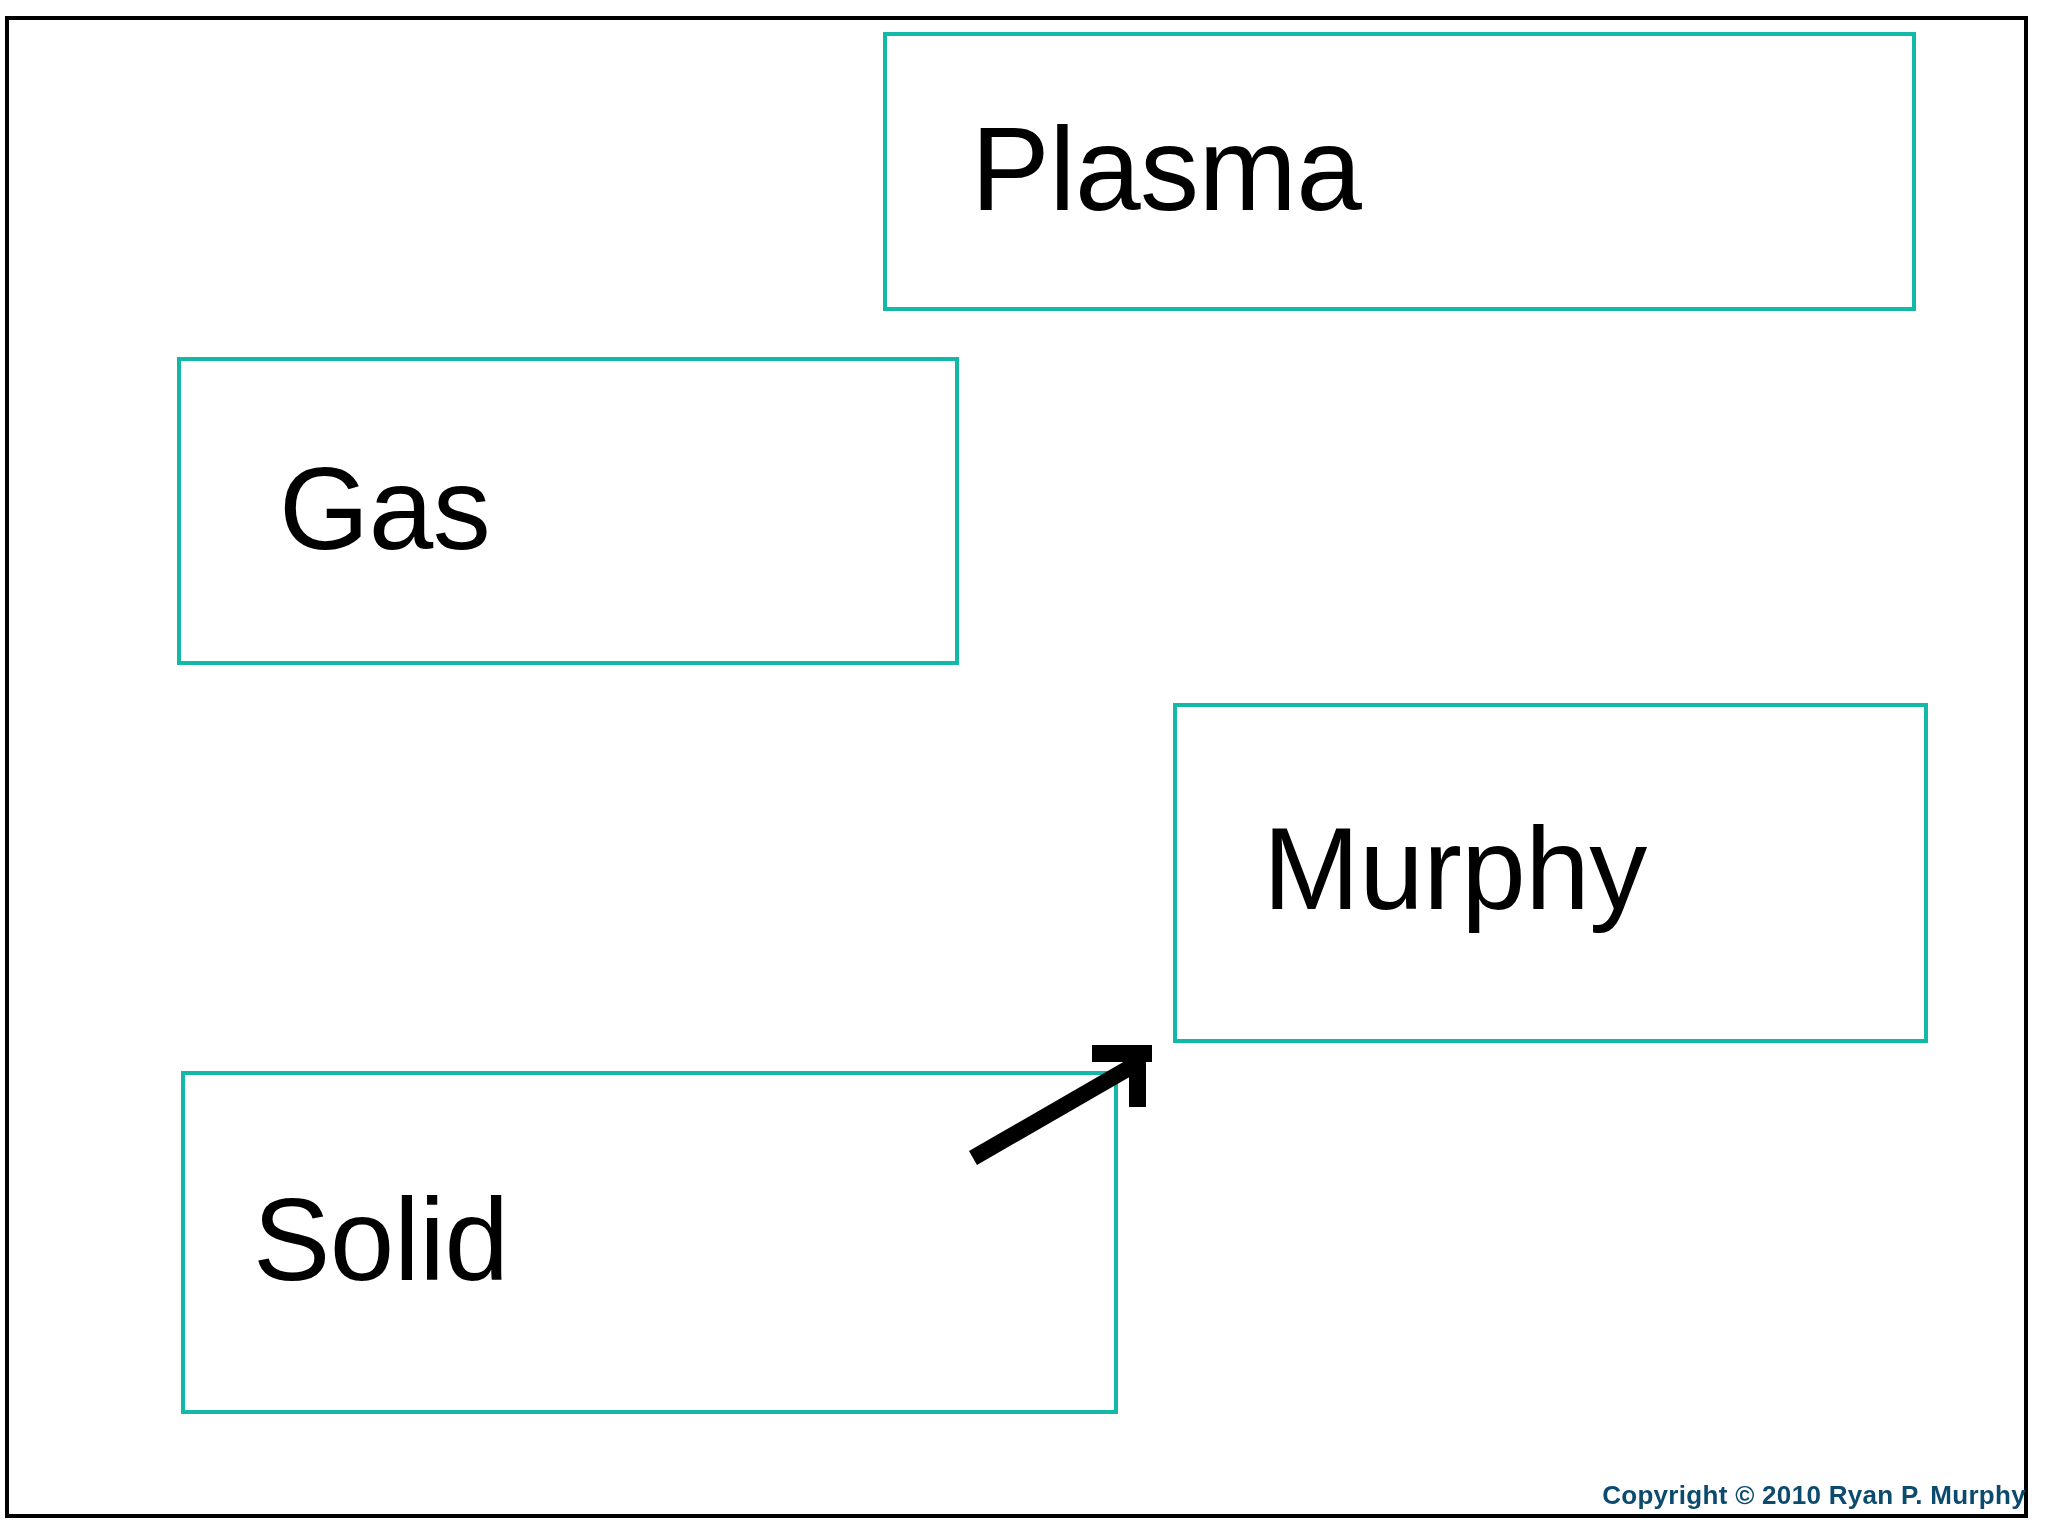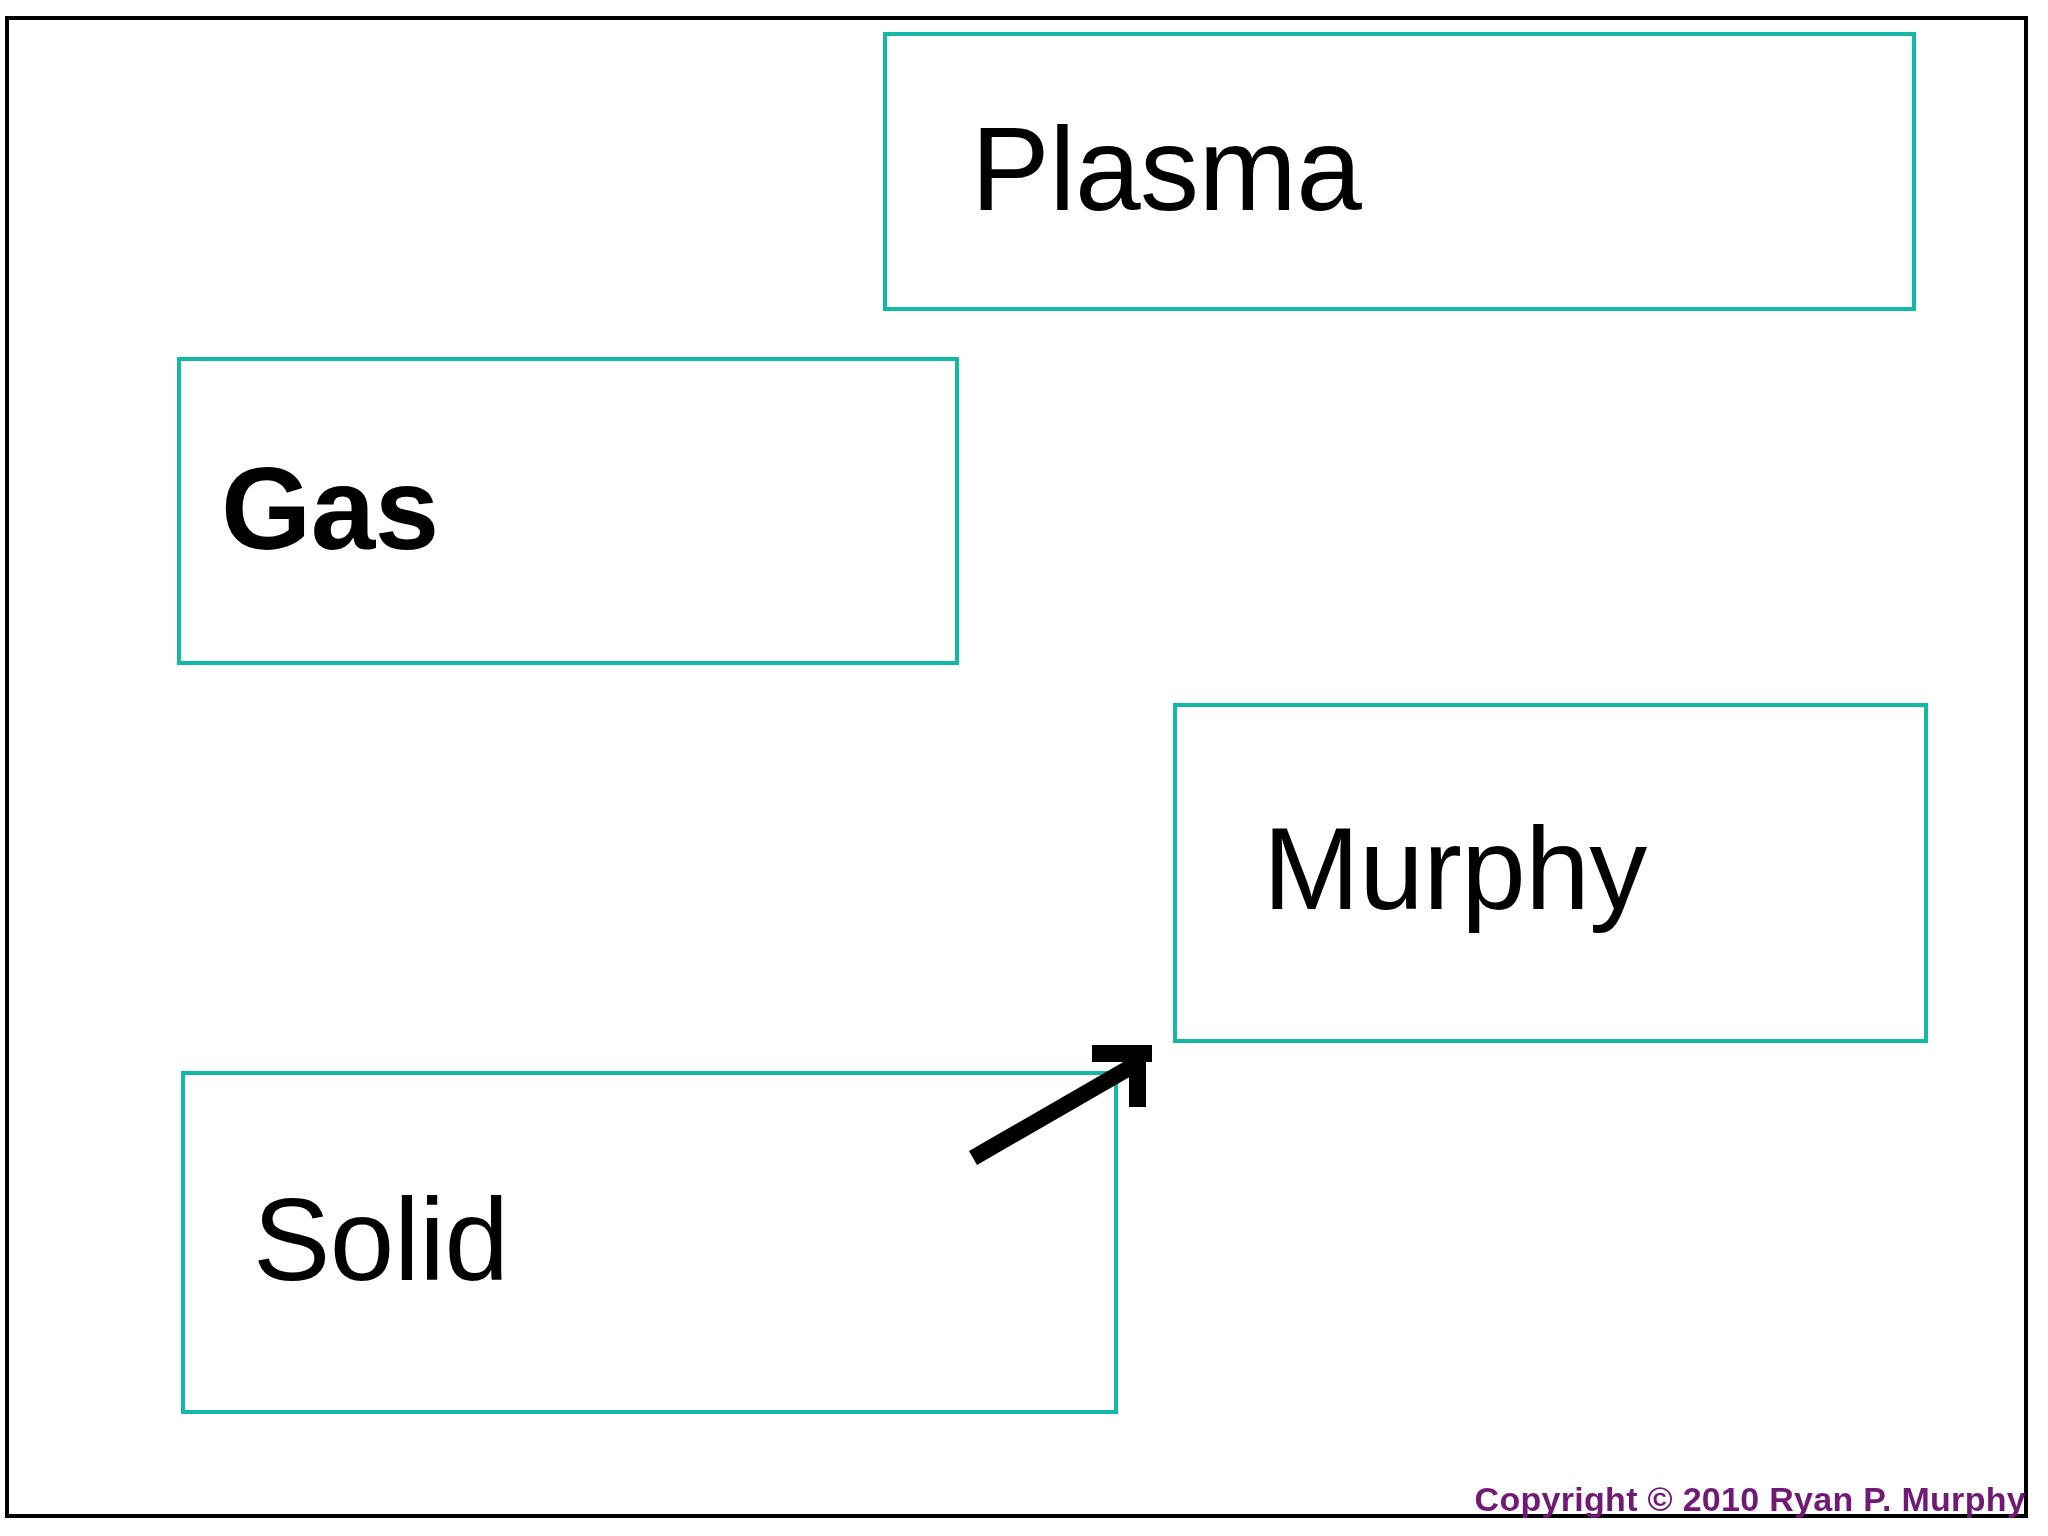--- a/index.html
+++ b/index.html
@@ -66,23 +66,22 @@
   }
 
   #box-gas {
     left: 177px;
     top: 357px;
     width: 782px;
     height: 308px;
   }
   #box-gas .state-label {
     font-size: 116px;
-    margin-left: 40px;
+    margin-left: 98px;
     margin-top: -4px;
-    font-weight: bold;
   }
 
   #box-liquid {
     left: 1173px;
     top: 703px;
     width: 755px;
     height: 340px;
   }
   #box-liquid .state-label {
     font-size: 116px;
@@ -112,22 +111,22 @@
     pointer-events: none;
   }
 
   
   #copyright {
     position: absolute;
     right: 22px;
     top: 1480px;
     font-family: "Liberation Sans", sans-serif;
     font-weight: bold;
-    font-size: 34px;
-    color: #701a75;
+    font-size: 26px;
+    color: #0c4a6e;
     white-space: nowrap;
     letter-spacing: 0.3px;
   }
 </style>
 </head>
 <body>
 
 <div id="slide">
 
   <div class="slide-frame"></div>

